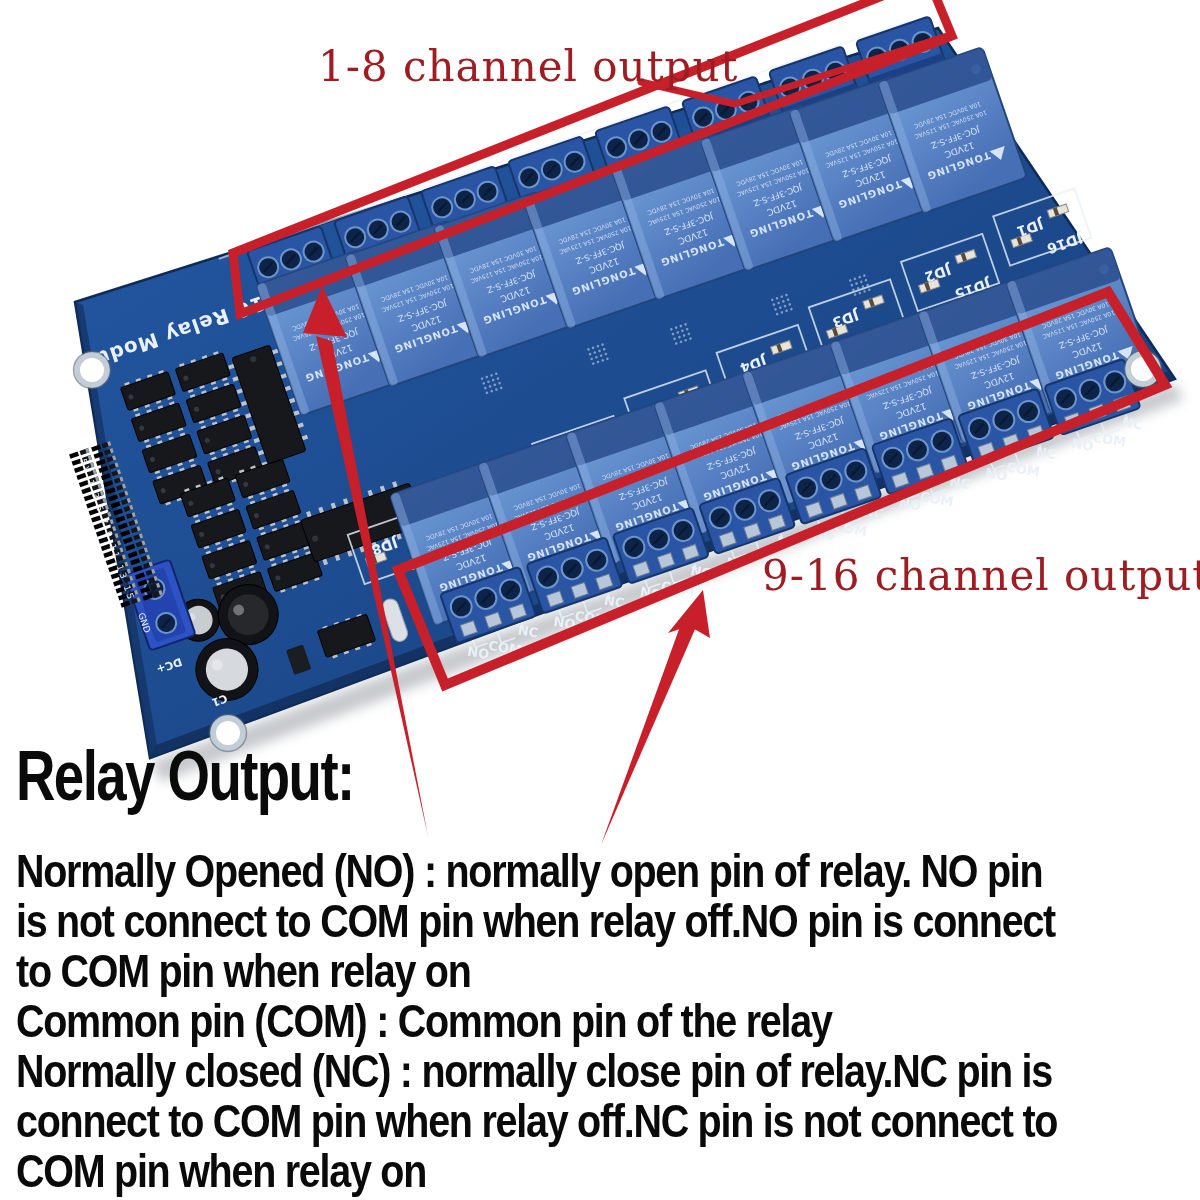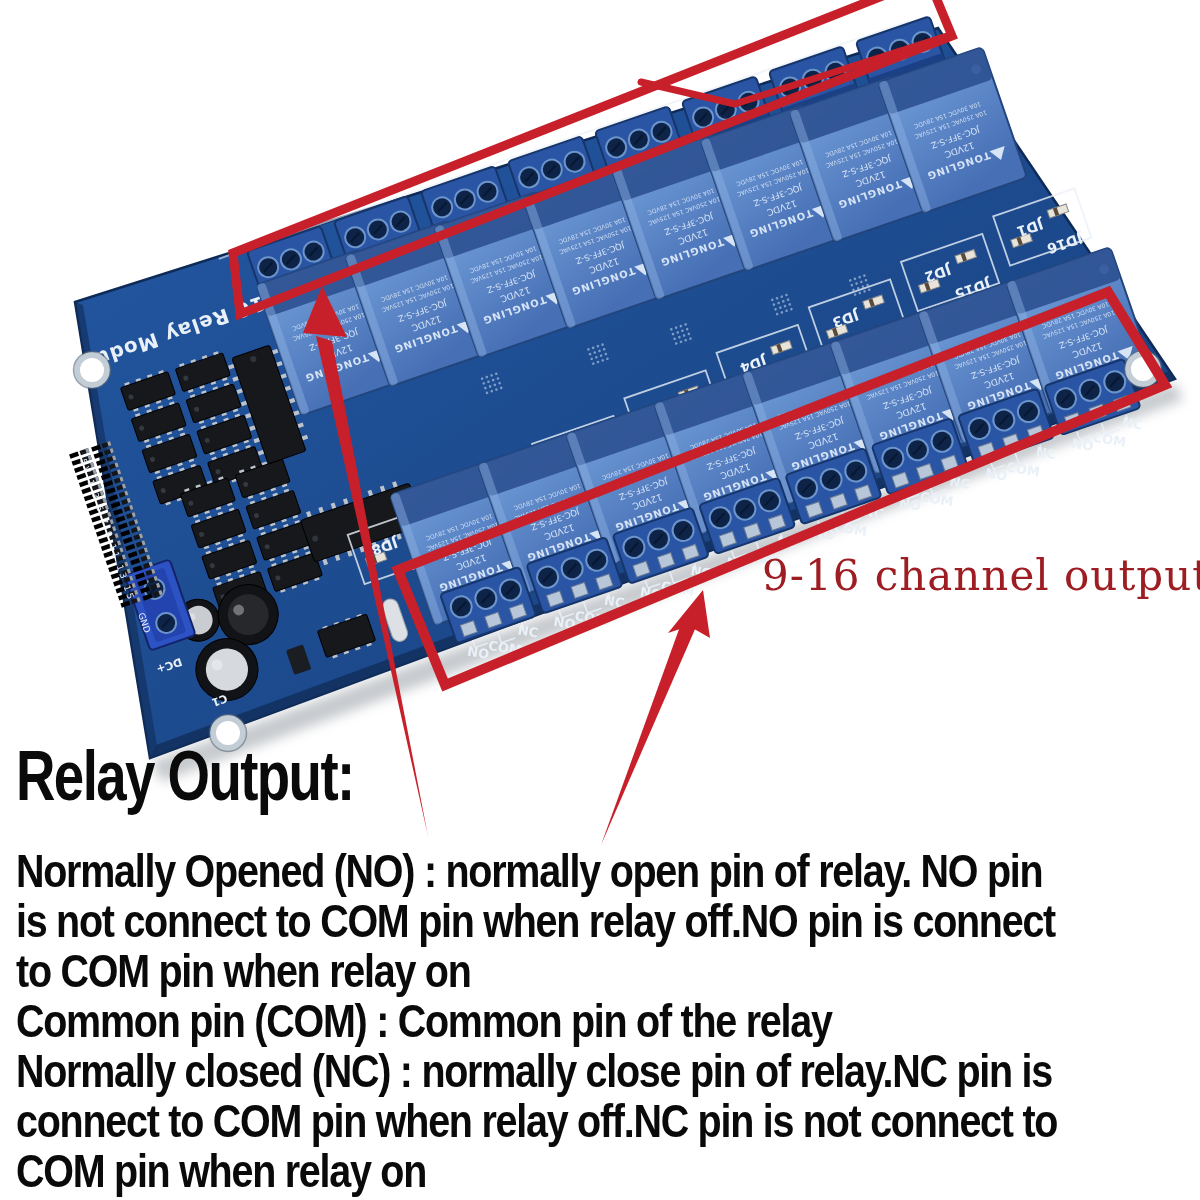--- a/index.html
+++ b/index.html
@@ -1058,20 +1058,21 @@
         <polygon points="233,253 928,-22 952,36 240,314" stroke-width="9"></polygon>
         <polygon points="398,570 1108,292 1165,385 445,685" stroke-width="10"></polygon>
         <polyline points="641,82 735,104 947,36" stroke-width="7" stroke-linecap="round" stroke-linejoin="round"></polyline>
         <polygon points="428,836 316,336 332,341" fill="#c8202a" stroke="none"></polygon>
         <polygon points="322,286 347,337 303,333" fill="#c8202a" stroke="none"></polygon>
         <polygon points="601,845 682,621 696,627" fill="#c8202a" stroke="none"></polygon>
         <polygon points="703,590 710,638 689,626 668,633" fill="#c8202a" stroke="none"></polygon>
       </g>
     </svg>
 
+  <div id="top-label" class="anno-label" style="color: rgb(158, 29, 34);">1-8 channel output</div>
   <div id="mid-label" class="anno-label" style="color: rgb(158, 29, 34);">9-16 channel output</div>
   <div id="heading">Relay Output:</div>
   <div id="paragraph">
       <div class="para-line">Normally Opened (NO) : normally open pin of relay. NO pin</div>
       <div class="para-line">is not connect to COM pin when relay off.NO pin is connect</div>
       <div class="para-line">to COM pin when relay on</div>
       <div class="para-line">Common pin (COM) : Common pin of the relay</div>
       <div class="para-line">Normally closed (NC) : normally close pin of relay.NC pin is</div>
       <div class="para-line">connect to COM pin when relay off.NC pin is not connect to</div>
       <div class="para-line">COM pin when relay on</div>

